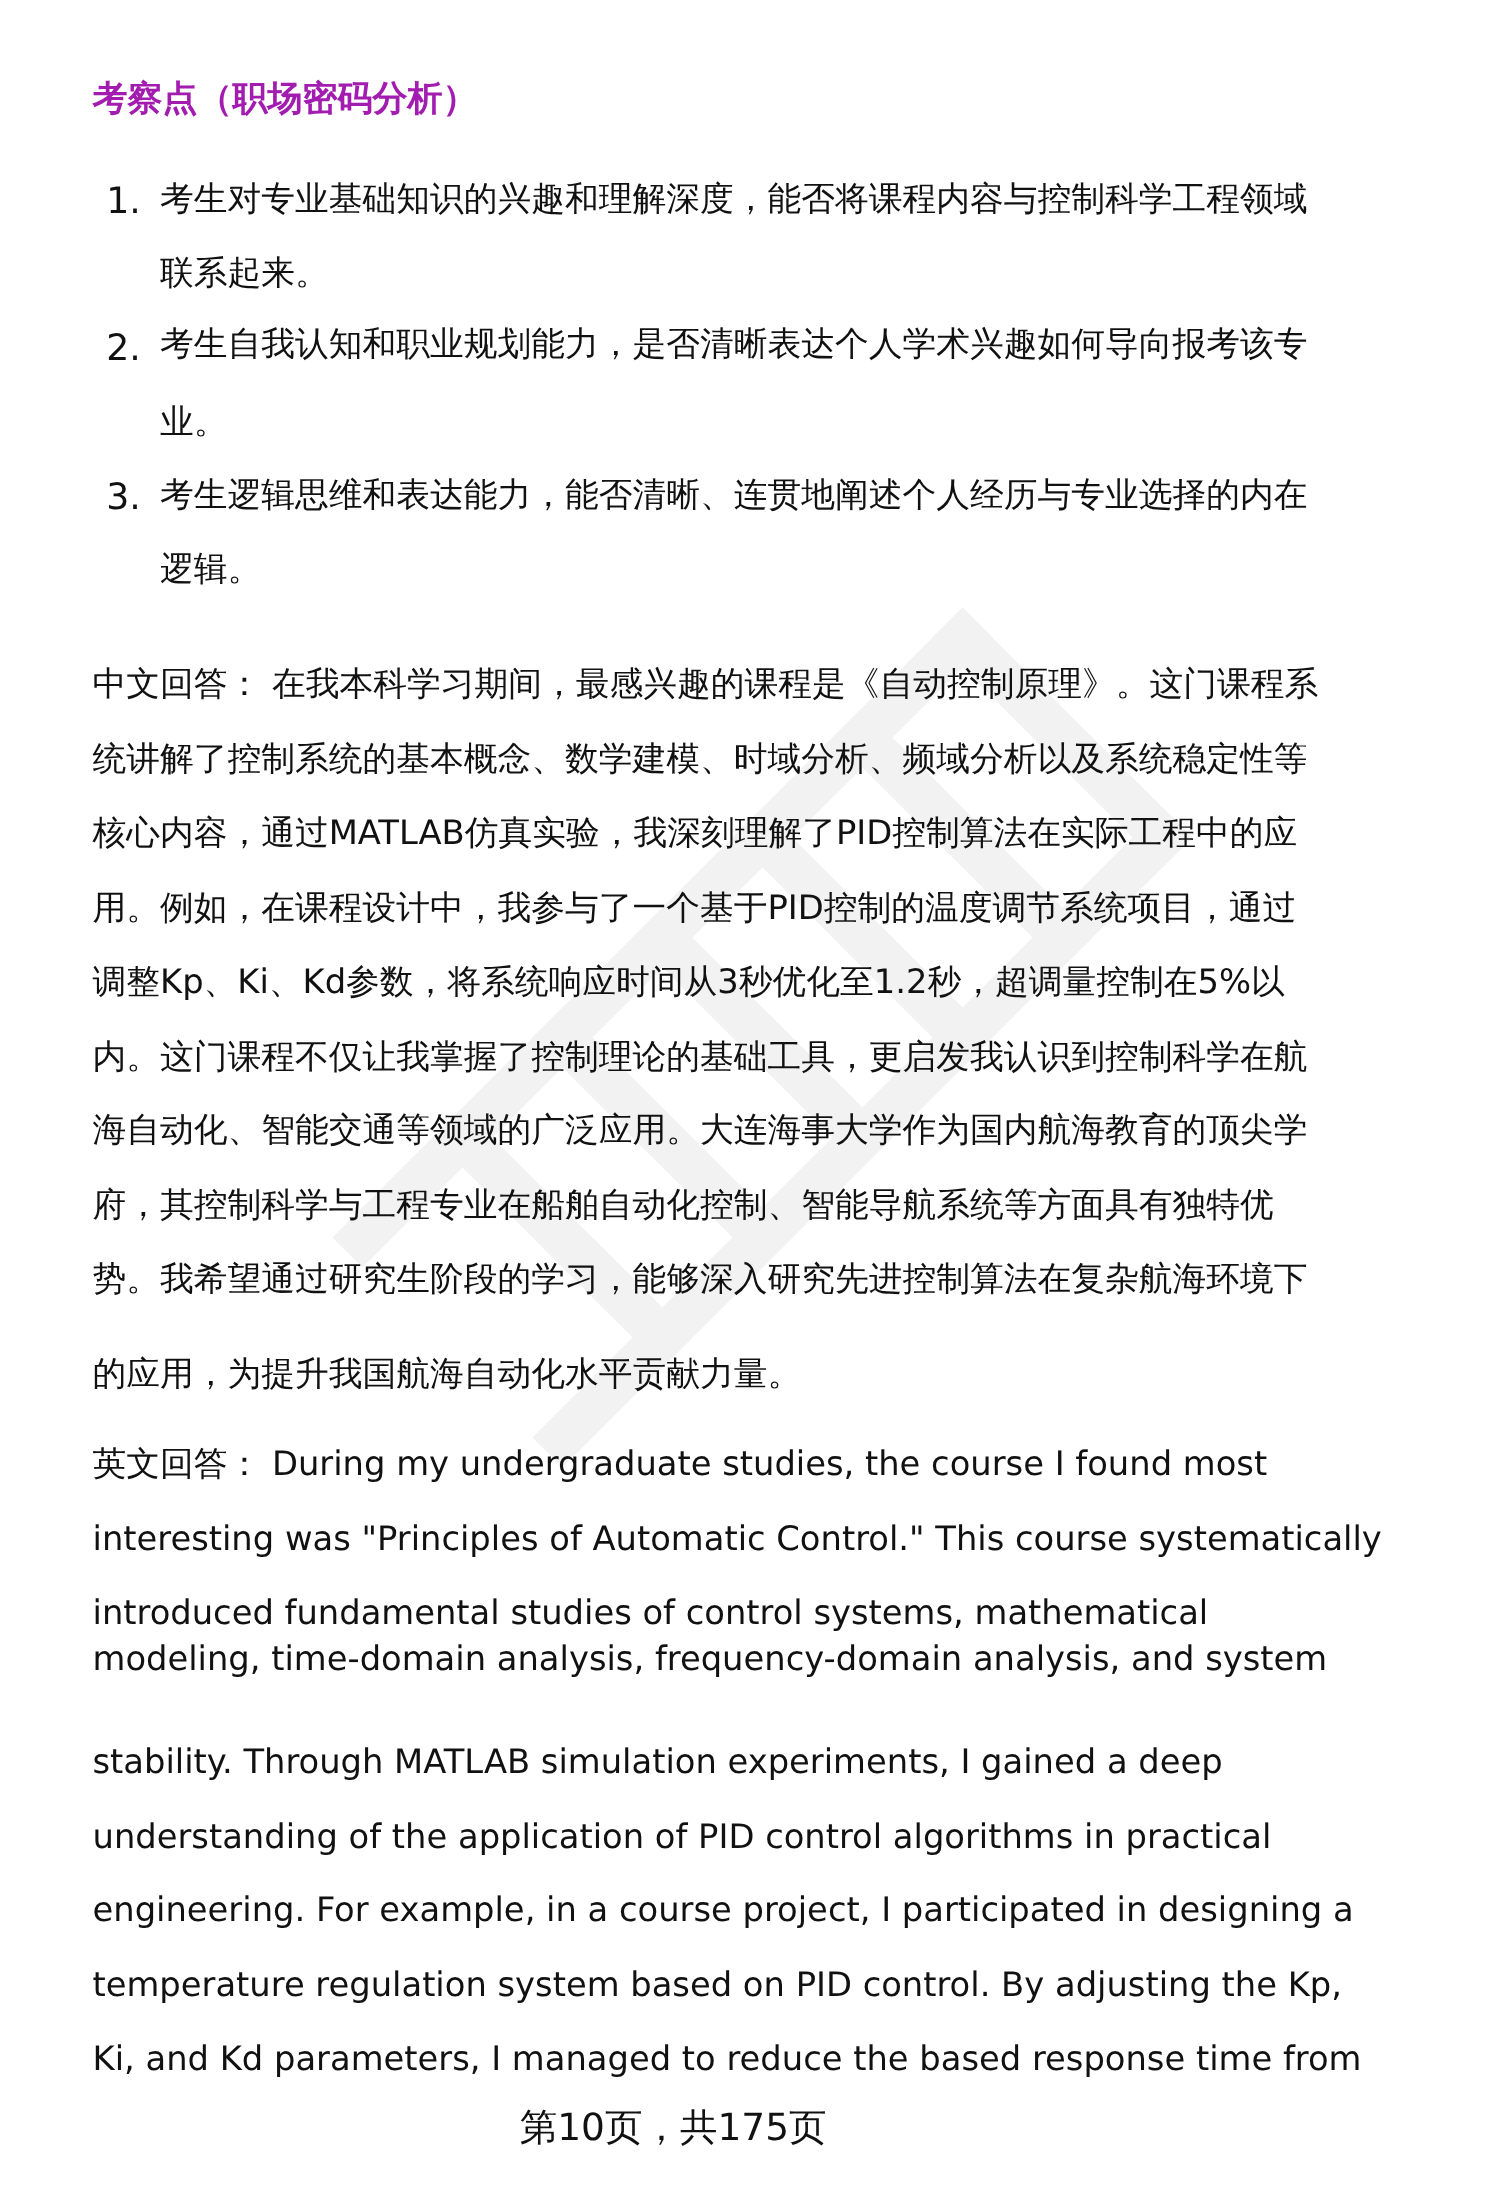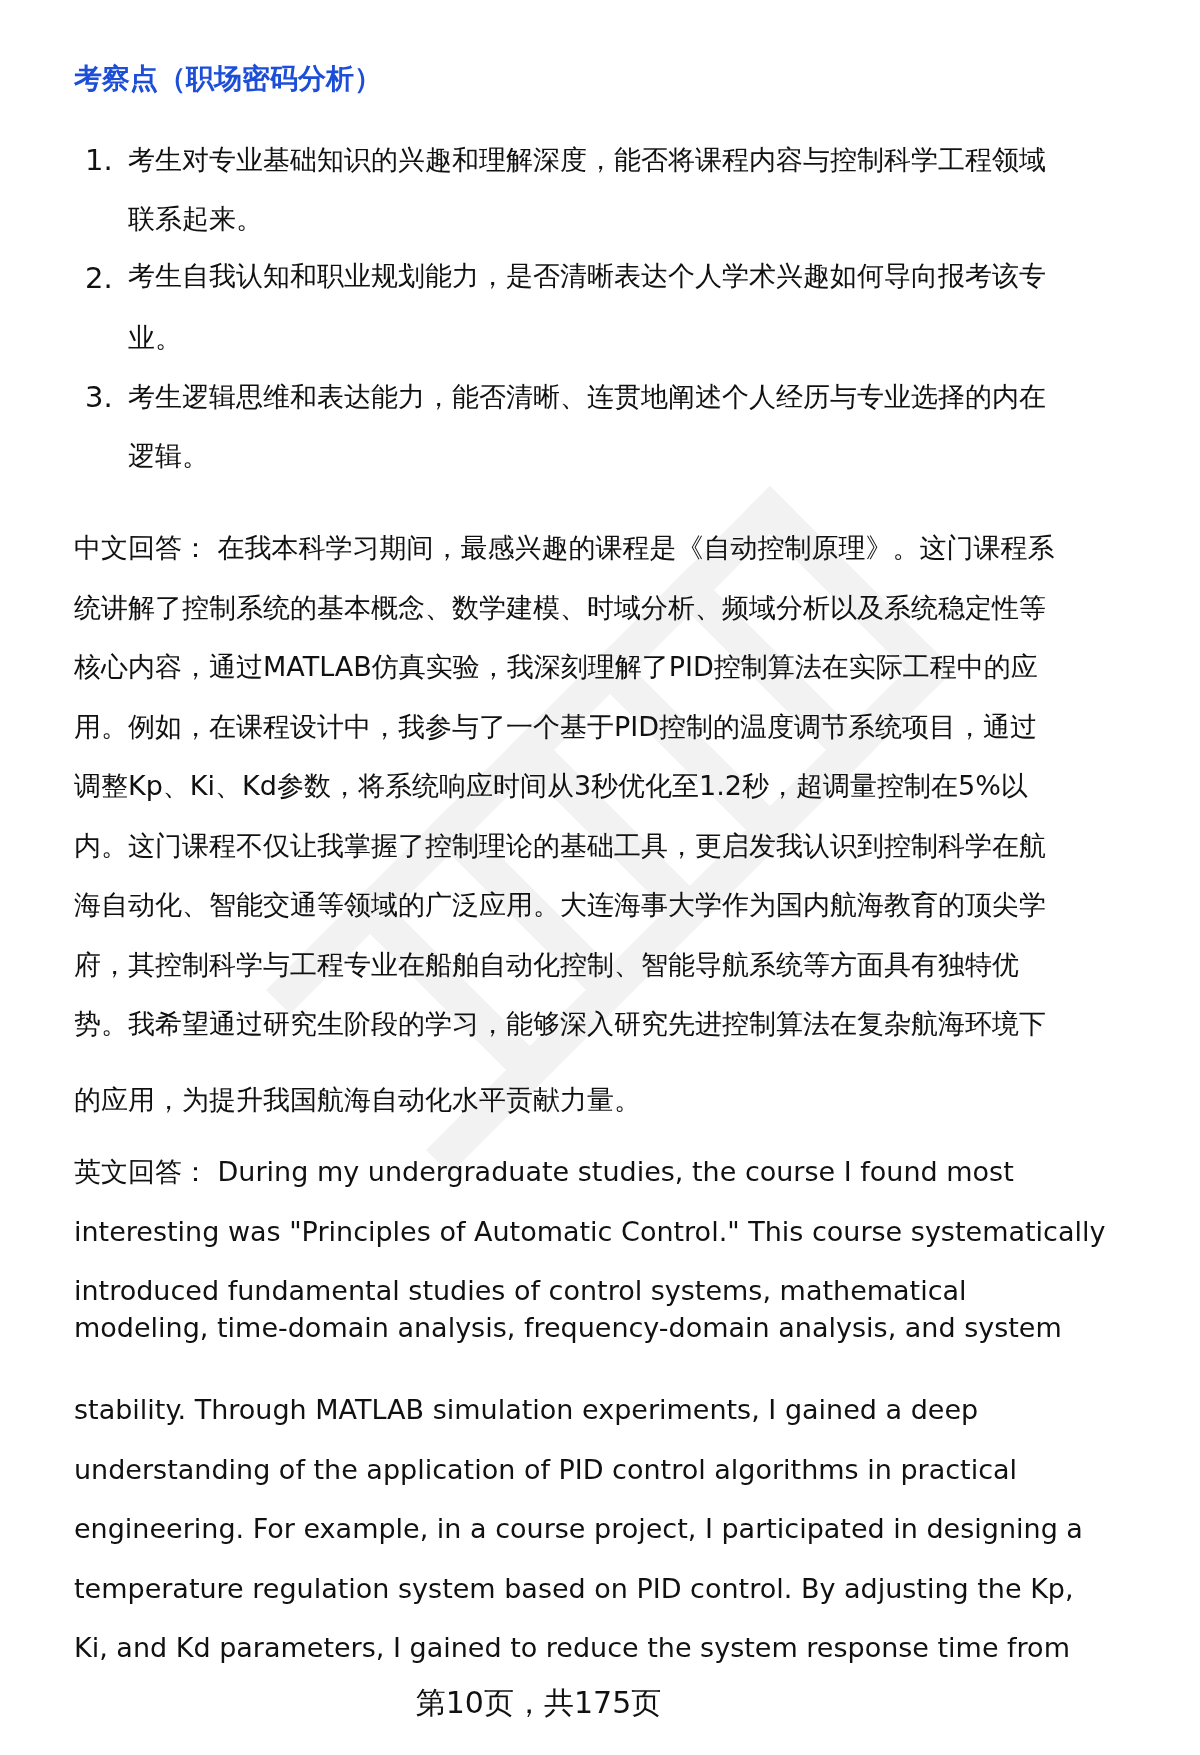--- a/index.html
+++ b/index.html
@@ -1,21 +1,21 @@
 <!DOCTYPE html>
 <html><head>
 <meta charset="utf-8">
 <style>
   html, body { margin: 0; padding: 0; background: #ffffff; }
   body { width: 1200px; height: 1755px; position: relative; overflow: hidden;
          font-family: "DejaVu Sans", "Liberation Sans", sans-serif; color: #111111; }
   .watermark { position: absolute; left: 230px; top: 470px; width: 760px; height: 760px;
                pointer-events: none; opacity: 0.55; }
   .title { position: absolute; left: 74px; top: 60px; font-size: 28px; font-weight: bold;
-           color: #1d4ed8; letter-spacing: 0px; }
+           color: #a21caf; letter-spacing: 0px; }
   .line { position: absolute; font-size: 27px; white-space: nowrap; line-height: 40px; }
   .num { position: absolute; font-size: 29px; line-height: 40px; }
   .footer { position: absolute; left: 0; width: 1077px; top: 1683px; text-align: center;
             font-size: 30px; line-height: 40px; }
 </style>
 </head>
 <body>
 
 <svg class="watermark" viewBox="0 0 760 760">
   <g fill="none" stroke="#e9e9e9" stroke-width="34" stroke-linecap="square">
@@ -64,16 +64,16 @@
   </div>
 <div id="en-block">
     <span class="line" style="left: 74px; top: 1152px;">英文回答：  During my undergraduate studies, the course I found most</span>
     <span class="line" style="left: 74px; top: 1211.5px;">interesting was "Principles of Automatic Control." This course systematically</span>
     <span class="line" style="left: 74px; top: 1271px;">introduced fundamental studies of control systems, mathematical</span>
     <span class="line" style="left: 74px; top: 1264px; margin-top: 44px;">modeling, time-domain analysis, frequency-domain analysis, and system</span>
     <span class="line" style="left: 74px; top: 1390px;">stability. Through MATLAB simulation experiments, I gained a deep</span>
     <span class="line" style="left: 74px; top: 1449.5px;">understanding of the application of PID control algorithms in practical</span>
     <span class="line" style="left: 74px; top: 1509px;">engineering. For example, in a course project, I participated in designing a</span>
     <span class="line" style="left: 74px; top: 1568.5px;">temperature regulation system based on PID control. By adjusting the Kp,</span>
-    <span class="line" style="left: 74px; top: 1628px;">Ki, and Kd parameters, I gained to reduce the system response time from</span>
+    <span class="line" style="left: 74px; top: 1628px;">Ki, and Kd parameters, I managed to reduce the based response time from</span>
   </div>
 
 <div class="footer">第10页，共175页</div>
 
 </body></html>

